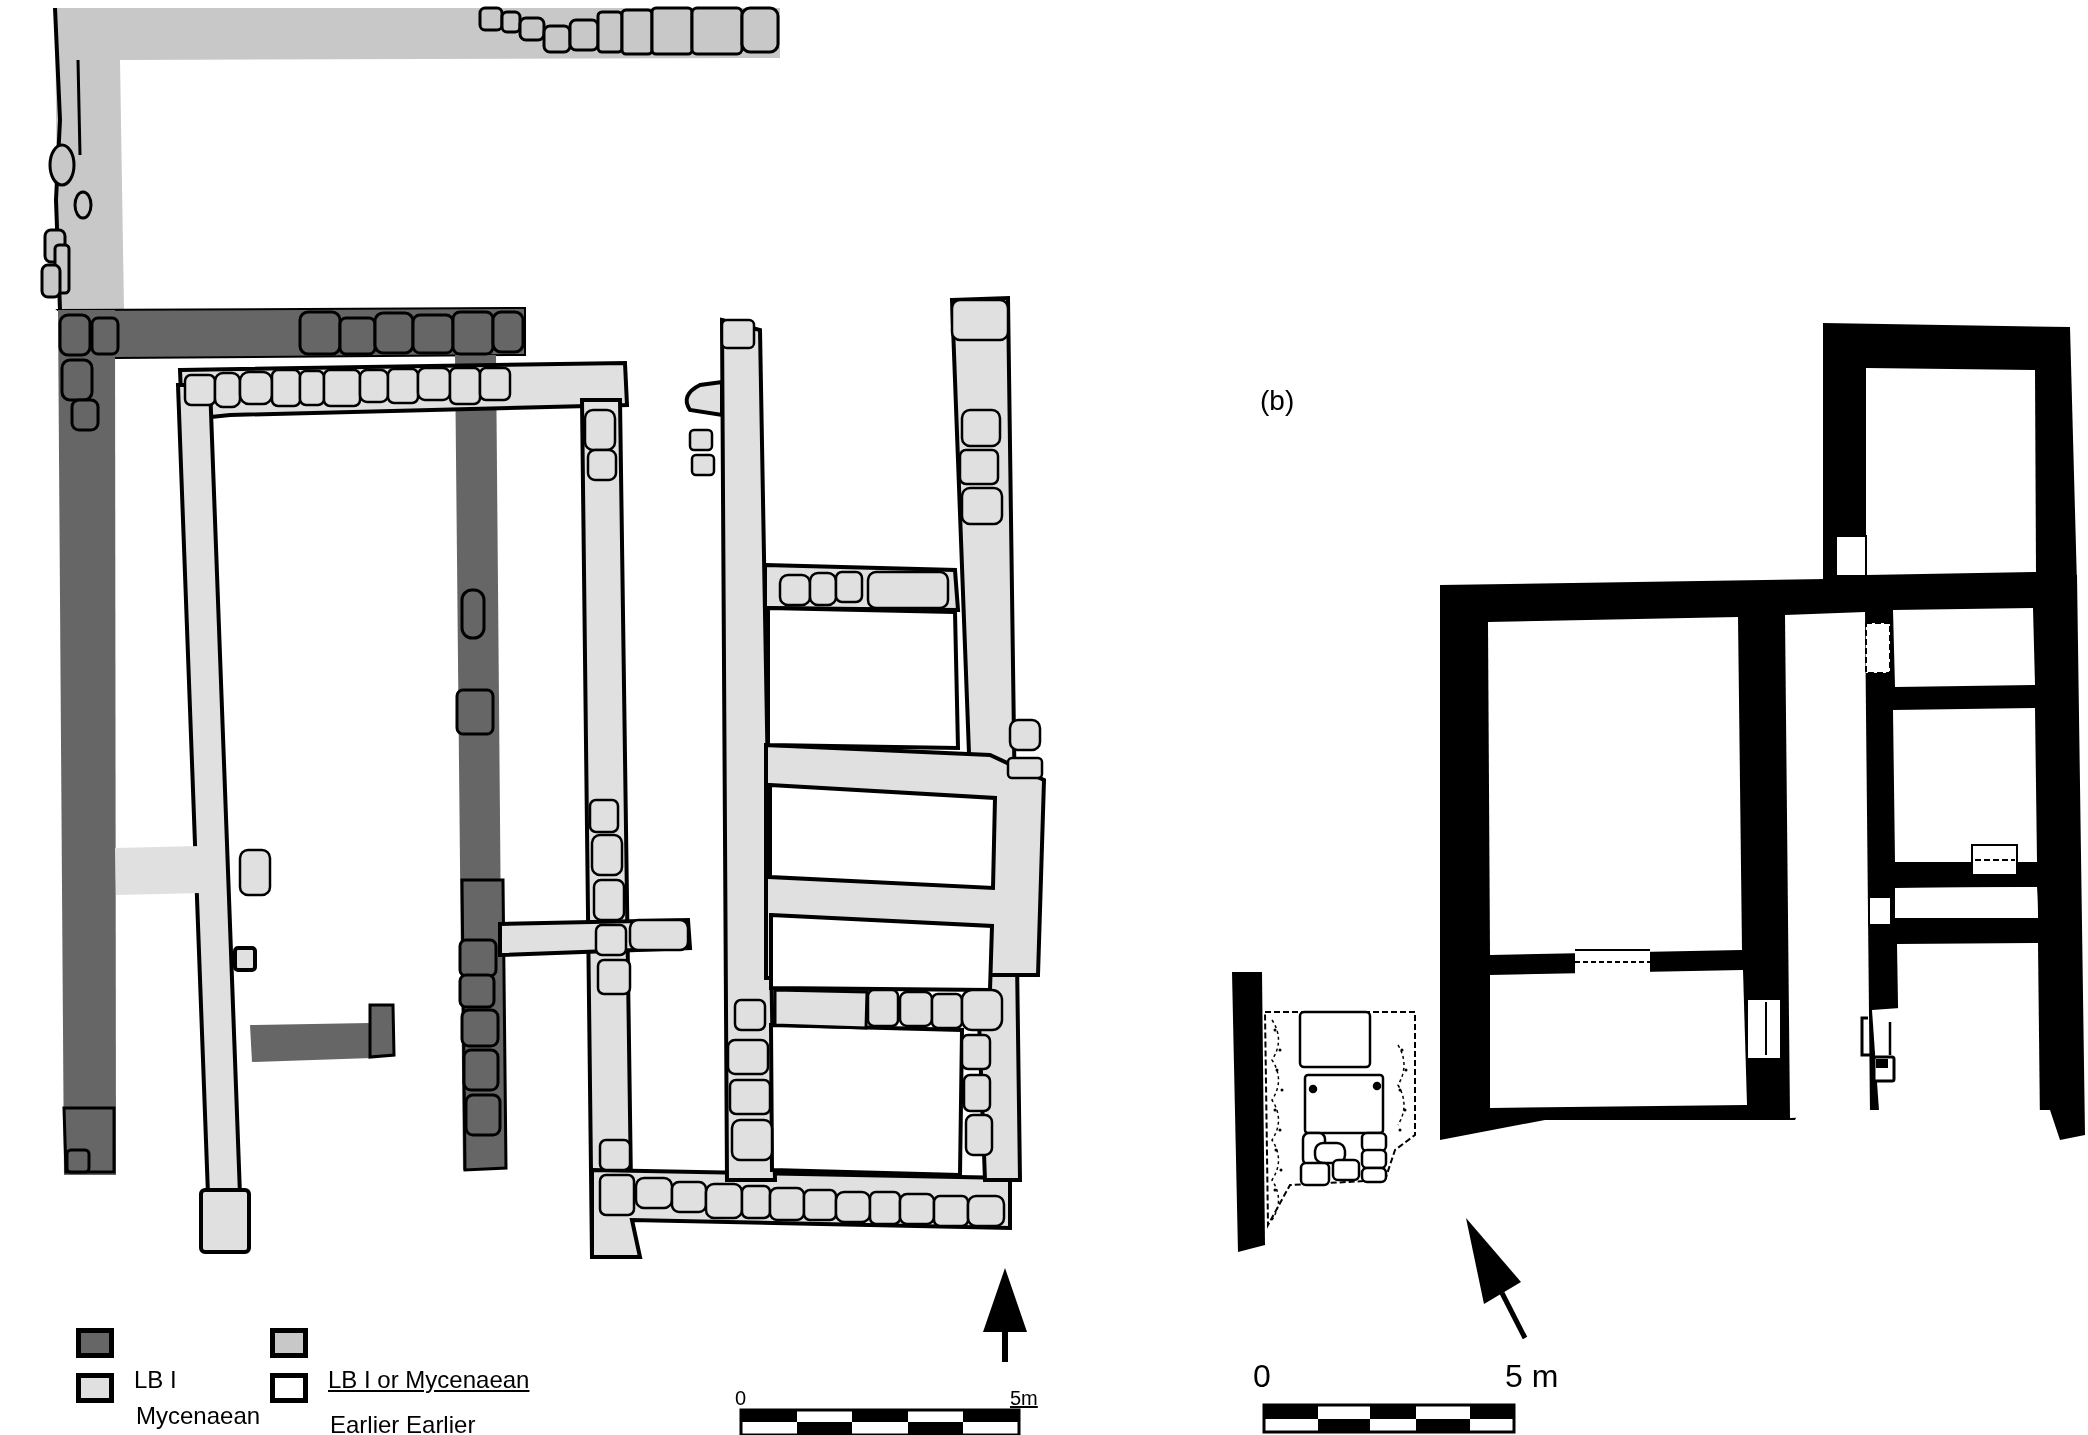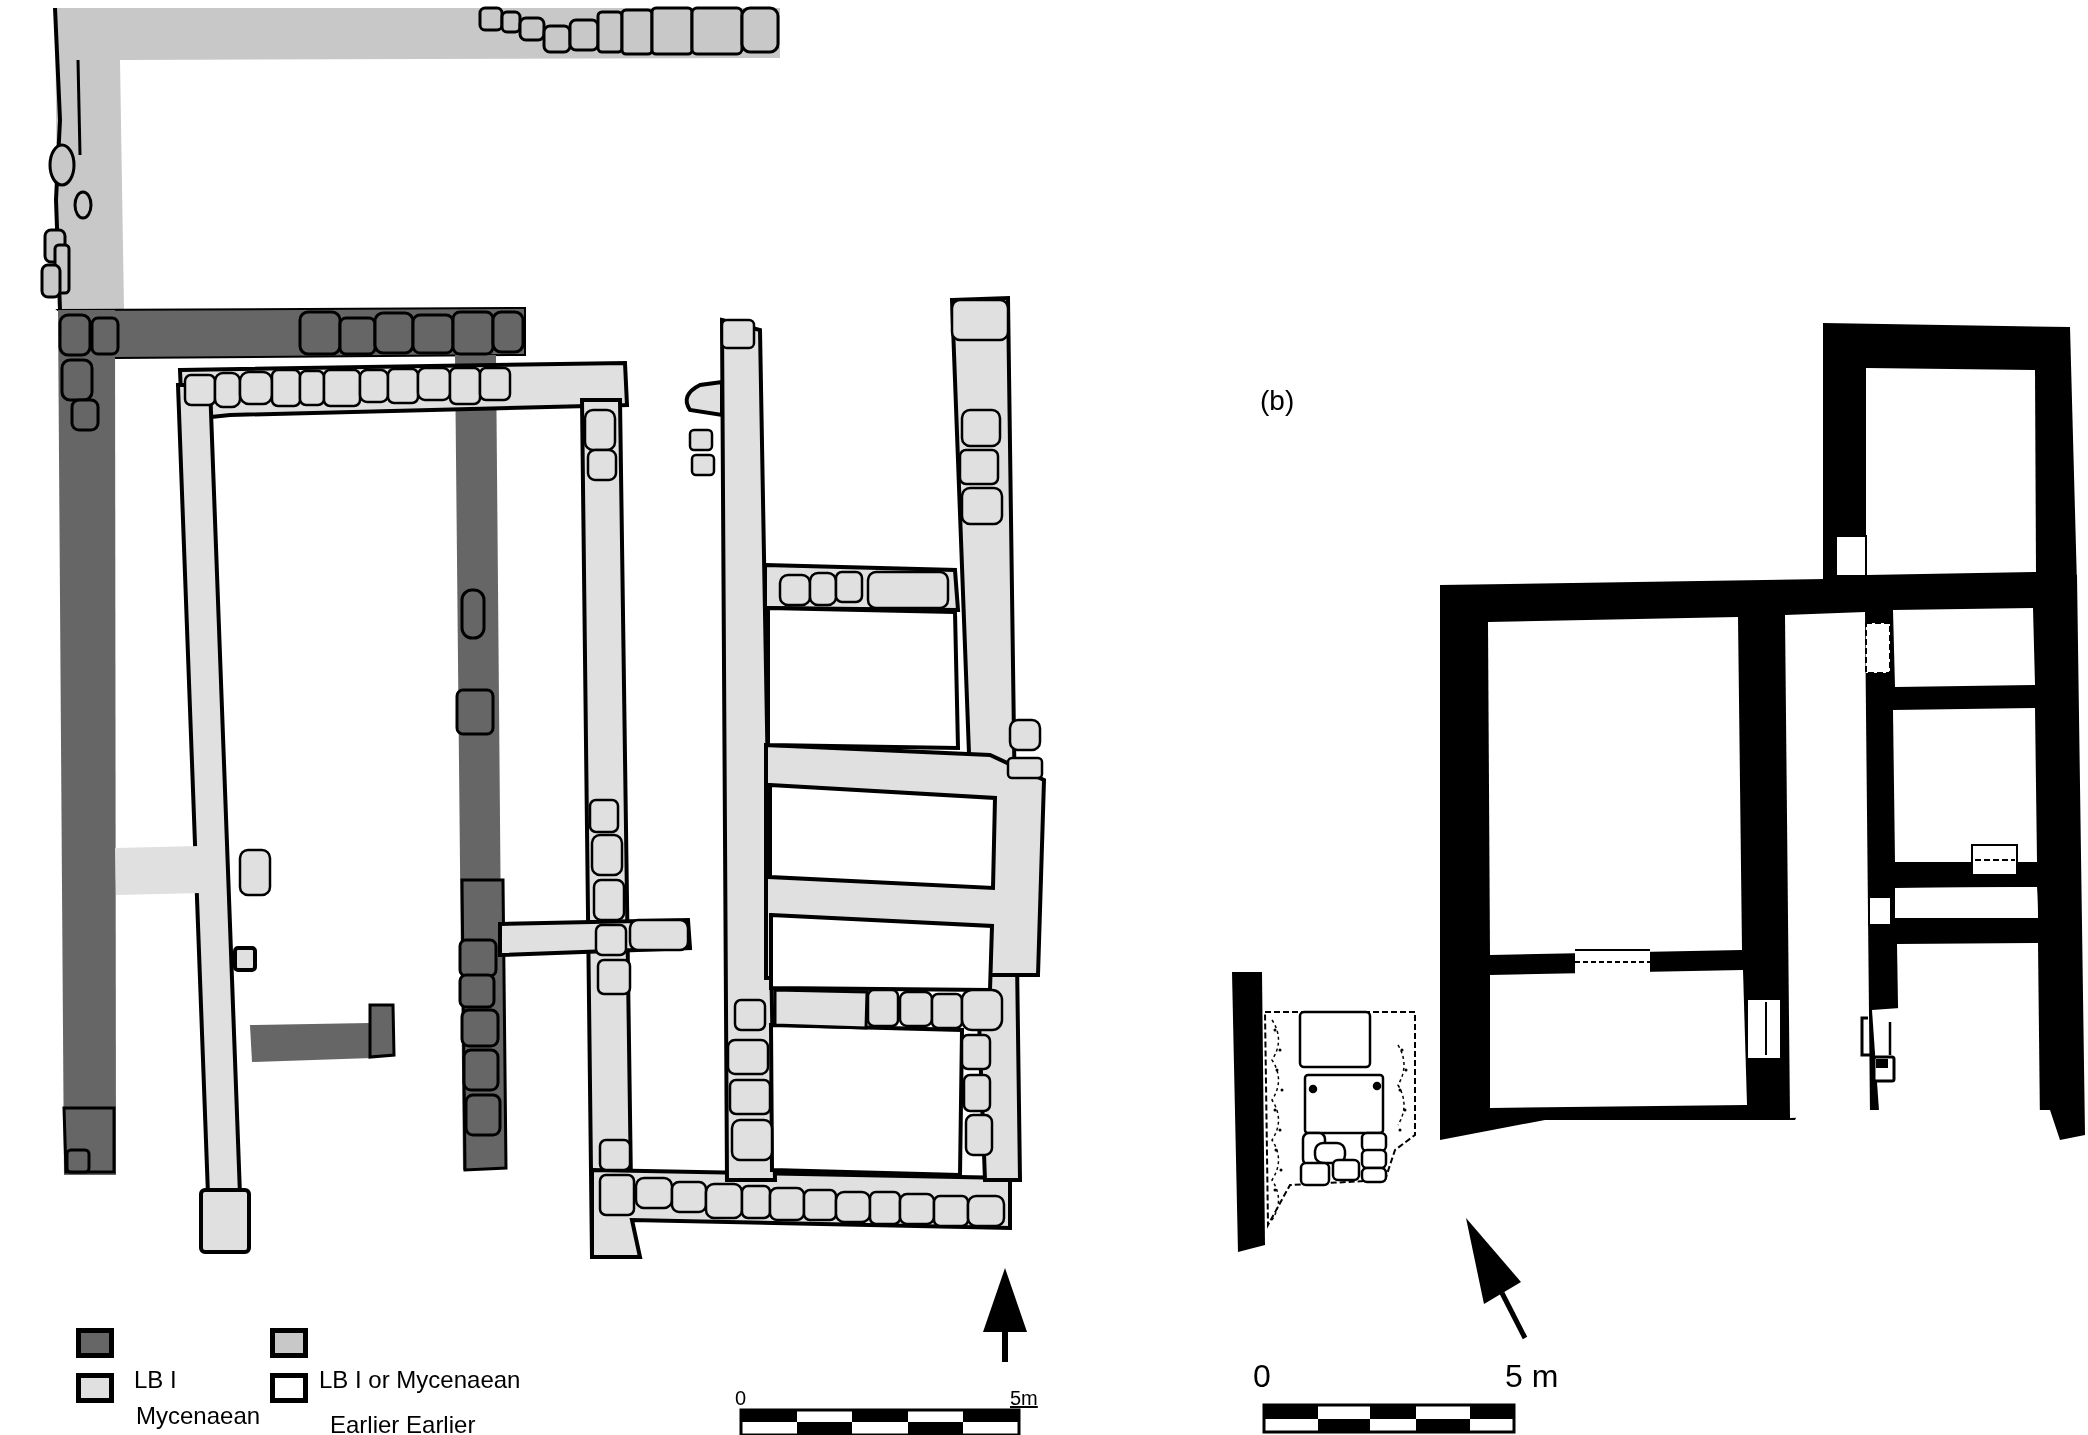--- a/index.html
+++ b/index.html
@@ -294,21 +294,21 @@
   </g>
 </svg>
 
 <div class="lbl panel-label" style="left:1260px; top:385px;">(b)</div>
 
 <div>
   <div class="legend-swatch" style="left:76px; top:1328px; background:#666666;"></div>
   <div class="lbl legend-label" style="left:134px; top:1330px;">LB I</div>
 
   <div class="legend-swatch" style="left:270px; top:1328px; background:#c8c8c8;"></div>
-  <div class="lbl legend-label" style="left:319px; top:1330px;">LB I or Mycenaean</div>
+  <div class="lbl legend-label" style="left:328px; top:1330px;text-decoration:underline;">LB I or Mycenaean</div>
 
   <div class="legend-swatch" style="left:76px; top:1373px; background:#e0e0e0;"></div>
   <div class="lbl legend-label" style="left:136px; top:1366px;">Mycenaean</div>
 
   <div class="legend-swatch" style="left:270px; top:1373px; background:#ffffff;"></div>
   <div class="lbl legend-label" style="left:330px; top:1375px;">Earlier Earlier</div>
 </div>
 
 <div class="lbl scale-label-a" style="left:735px; top:1387px;">0</div>
 <div class="lbl scale-label-a" style="left:1010px; top:1387px;text-decoration:underline;">5m</div>

